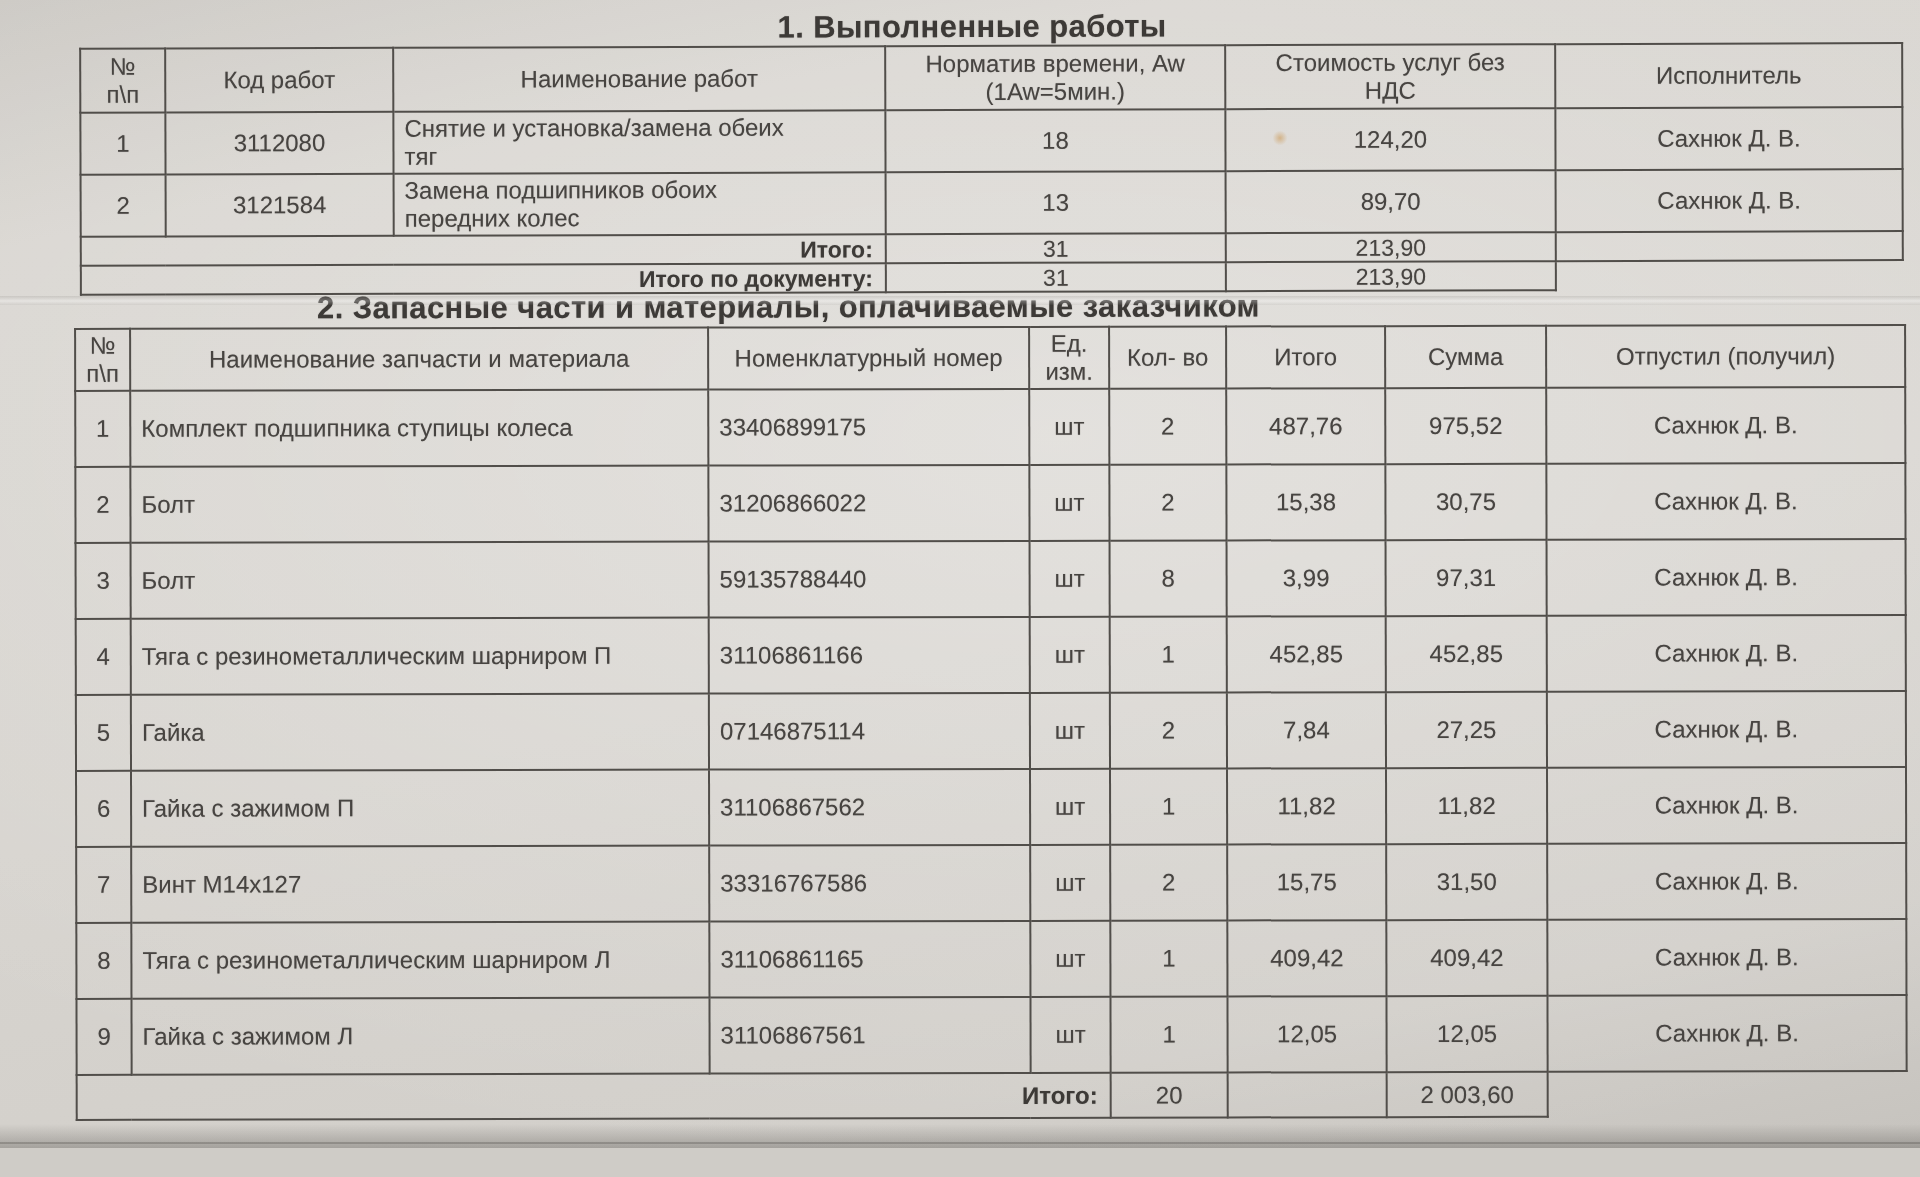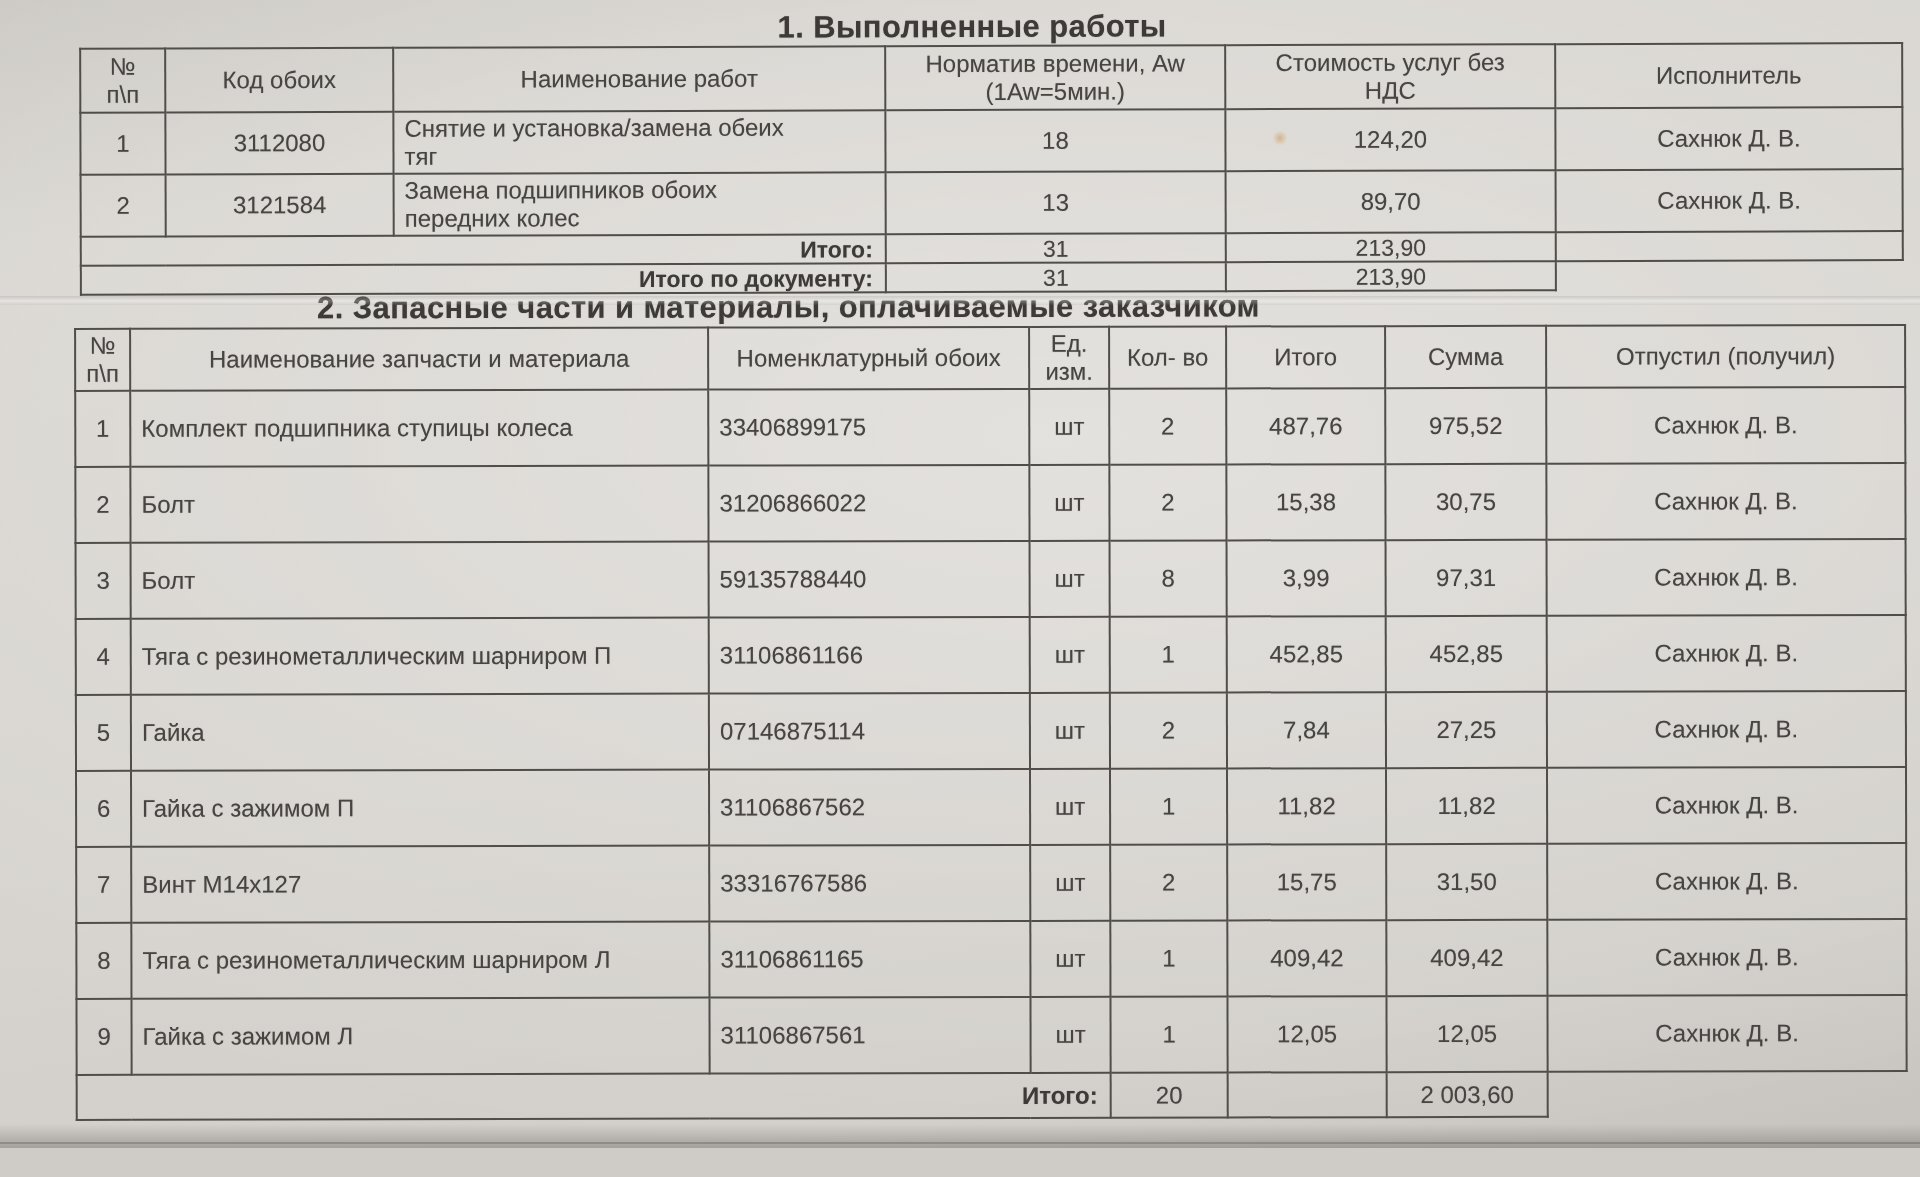--- a/index.html
+++ b/index.html
@@ -79,21 +79,21 @@
           <col style="width:228px">
           <col style="width:492px">
         <col style="width:340px">
           <col style="width:330px">
           <col style="width:347px">
       </colgroup>
       <thead>
         <tr>
           <th>№
 п\п</th>
-          <th>Код обоих</th>
+          <th>Код работ</th>
           <th>Наименование работ</th>
           <th>Норматив времени, Aw
 (1Aw=5мин.)</th>
           <th>Стоимость услуг без
 НДС</th>
           <th>Исполнитель</th>
         </tr>
       </thead>
       <tbody>
         <tr class="data">
@@ -141,21 +141,21 @@
         <col style="width:117px">
           <col style="width:159px">
           <col style="width:161px">
           <col style="width:359px">
       </colgroup>
       <thead>
         <tr>
           <th>№
 п\п</th>
           <th>Наименование запчасти и материала</th>
-          <th>Номенклатурный обоих</th>
+          <th>Номенклатурный номер</th>
           <th>Ед.
 изм.</th>
           <th>Кол- во</th>
           <th>Итого</th>
           <th>Сумма</th>
           <th>Отпустил (получил)</th>
         </tr>
       </thead>
       <tbody>
         <tr class="data">

